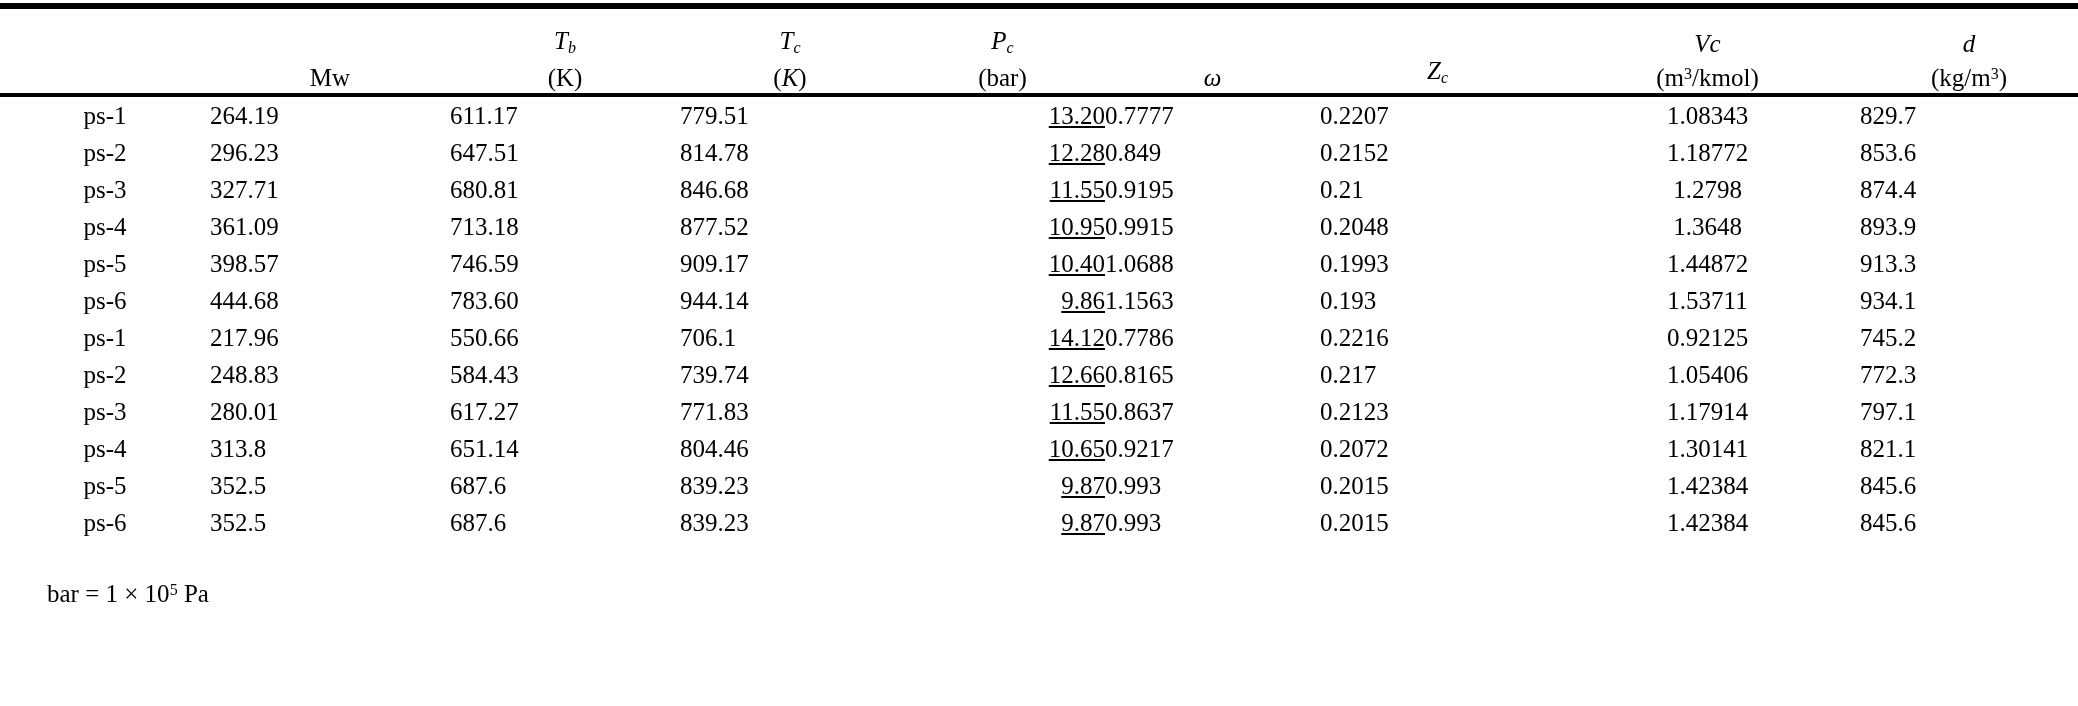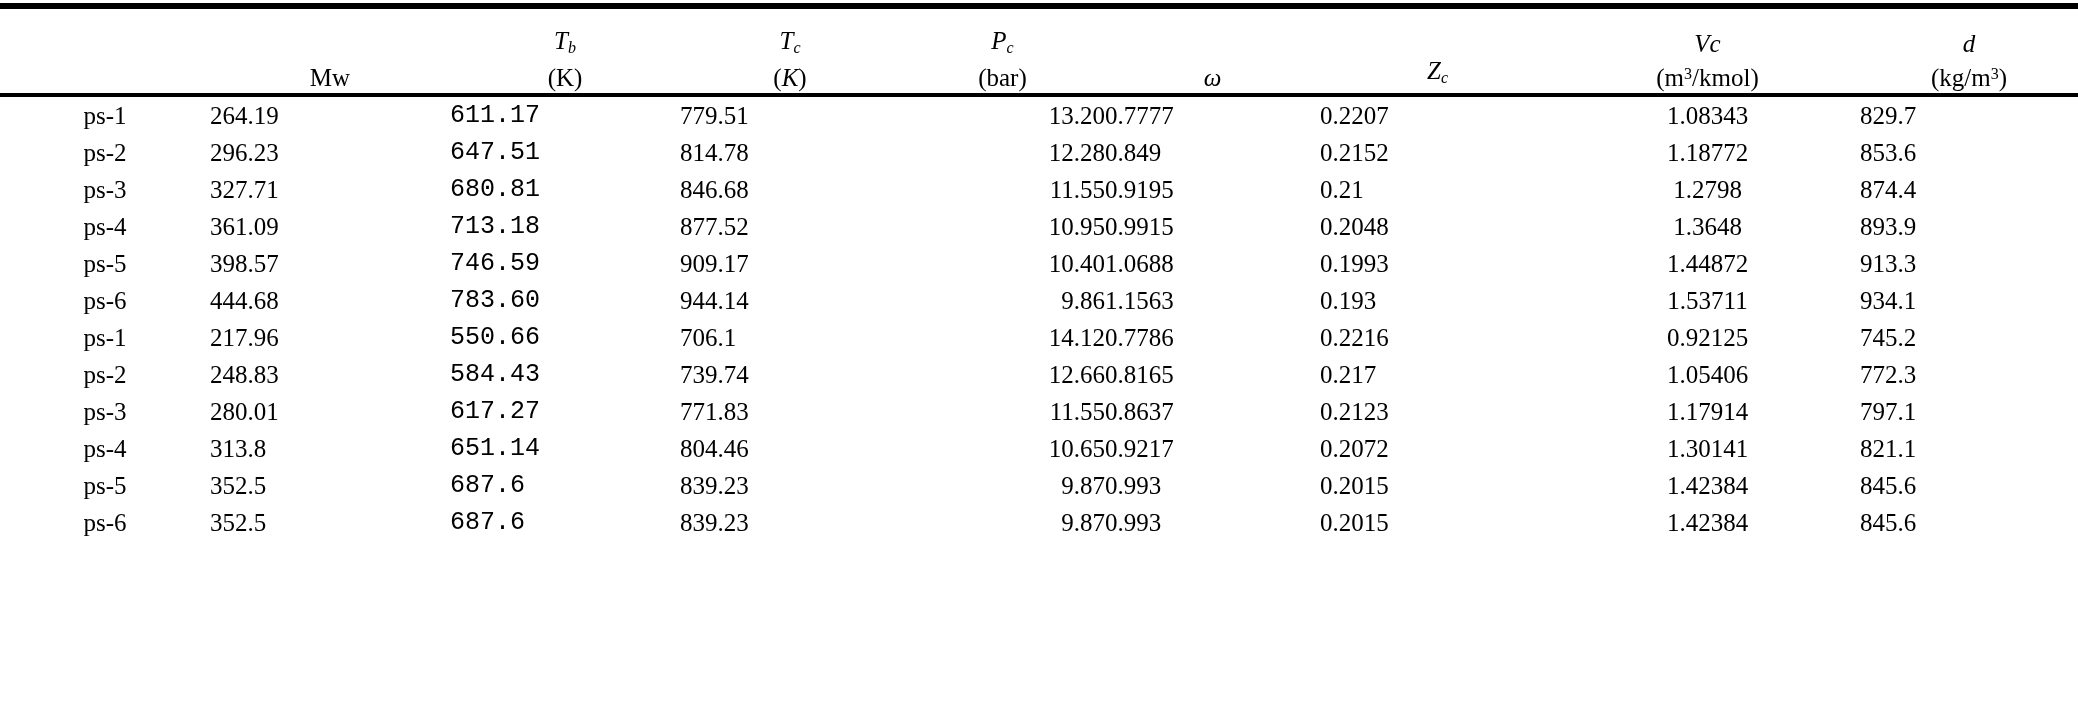--- a/index.html
+++ b/index.html
@@ -21,23 +21,23 @@
   .h-sym{line-height:30px;}
   .h-unit{line-height:30px;}
   .it{font-style:italic;}
   sub.sb{font-size:0.64em;font-style:italic;vertical-align:-0.25em;}
   sup.sp{font-size:0.64em;vertical-align:0.45em;}
   tbody td{height:37px;vertical-align:middle;}
   tbody tr.first-body td{padding-top:8px;}
   .c-group{padding-left:47px !important;text-align:left;}
   .c-lab{padding-left:72px;text-align:center;}
   .c-mw{padding-left:72px;text-align:left;}
-  .c-tb{padding-left:97px;text-align:left;font-family:Liberation Mono, monospace;}
+  .c-tb{padding-left:97px;text-align:left;}
   .c-tc{padding-left:68px;text-align:left;}
-  .c-pc{padding-right:67px;text-align:right;}
+  .c-pc{padding-right:67px;text-align:right;text-decoration:underline;}
   .c-om{padding-left:71px;text-align:left;}
   .c-zc{padding-left:85px;text-align:left;}
   .c-vc{padding-left:92px;text-align:center;}
   .c-d{padding-left:68px;text-align:left;}
   .footnote{
     padding:34px 0 16px 47px;line-height:30px;
   }
 </style>
 </head>
 <body>
@@ -222,14 +222,15 @@
         <td class="c-tc">839.23</td>
         <td class="c-pc">9.87</td>
         <td class="c-om">0.993</td>
         <td class="c-zc">0.2015</td>
         <td class="c-vc">1.42384</td>
         <td class="c-d">845.6</td>
       </tr>
     </tbody>
   </table>
 
+  <div class="footnote"><span>bar = 1 × 10</span><sup class="sp">5</sup><span> Pa</span></div>
 
 </div>
 
 </body></html>

